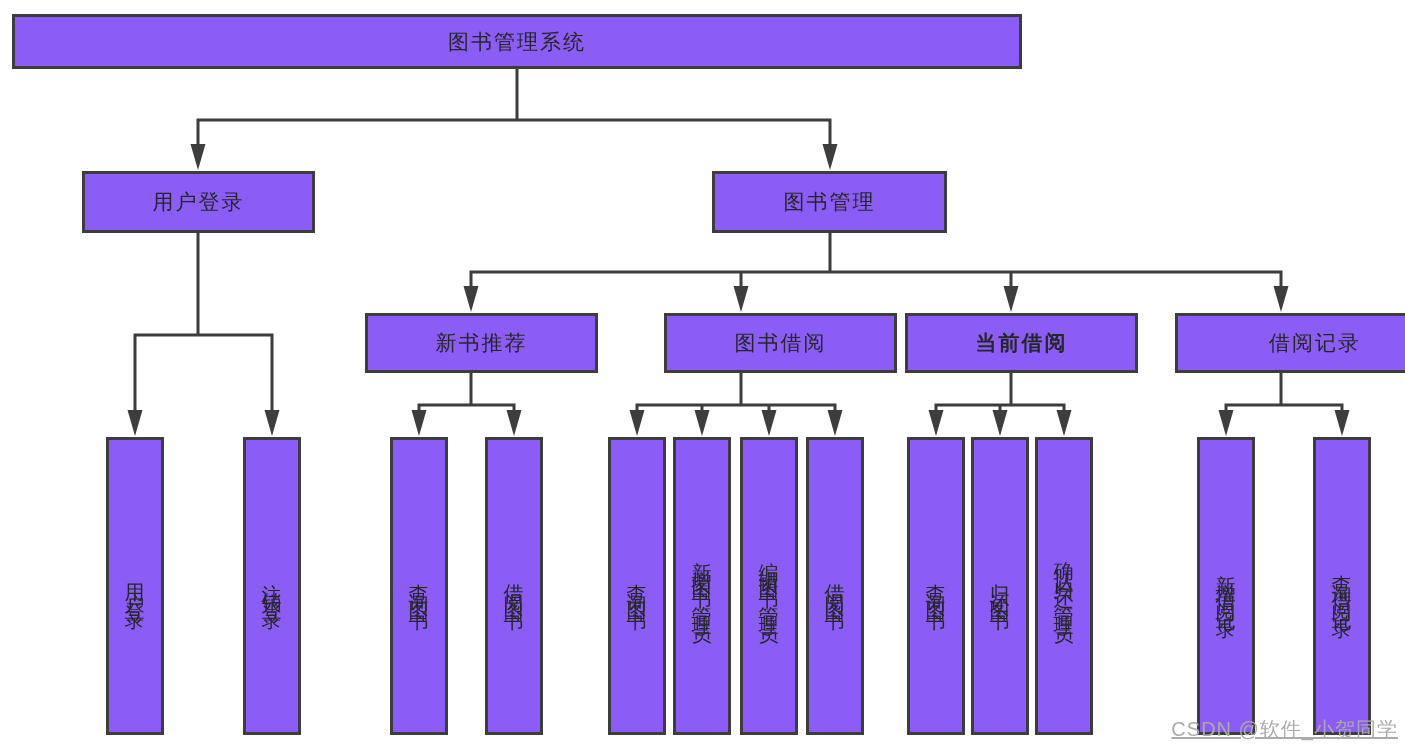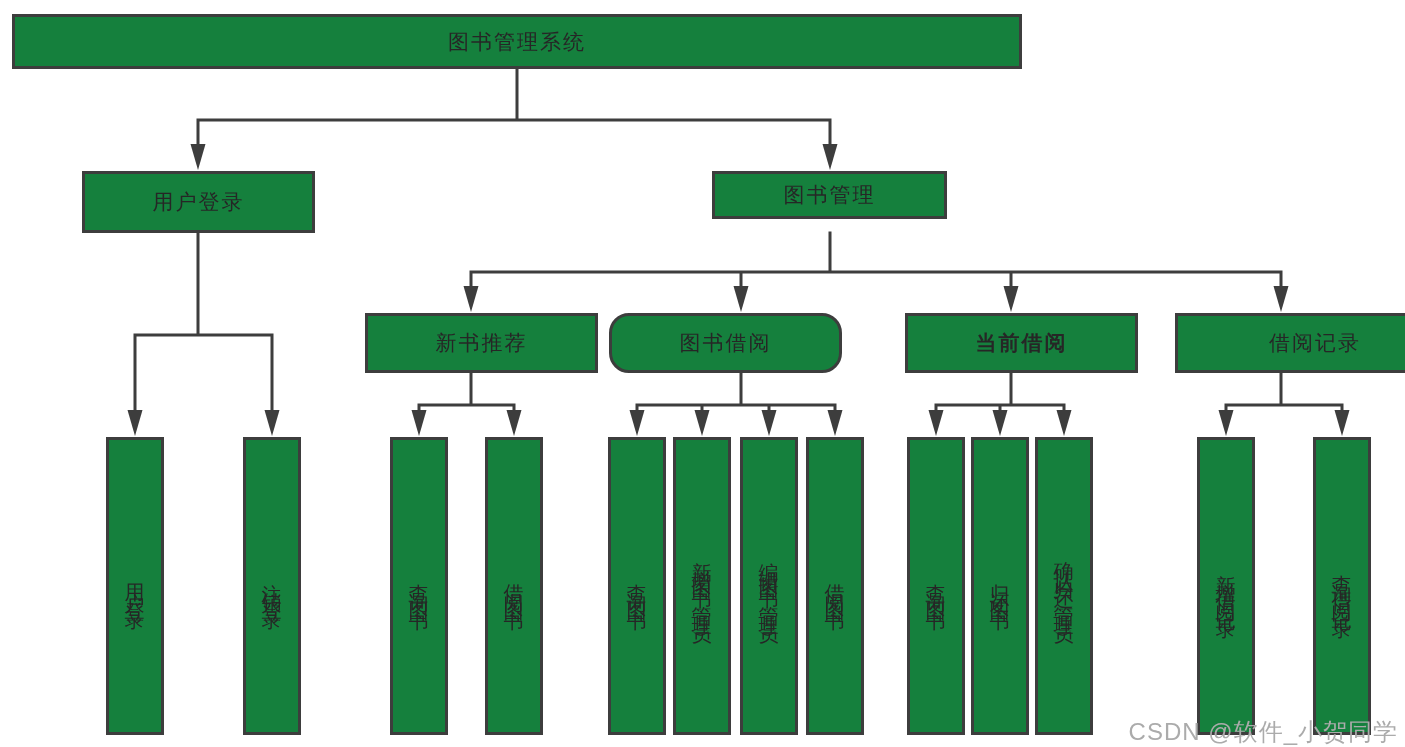--- a/index.html
+++ b/index.html
@@ -14,33 +14,33 @@
   .wires {
     position: absolute;
     left: 0; top: 0;
     width: 1405px; height: 747px;
     pointer-events: none;
   }
   .box {
     position: absolute;
     box-sizing: border-box;
     border: 3px solid var(--line, #3d3d3d);
-    background: #15803d;
+    background: #8b5cf6;
     display: flex;
     align-items: center;
     justify-content: center;
     color: var(--text, #262626);
   }
   .hlabel { font-size: 21px; letter-spacing: 2px; white-space: nowrap; }
   .root-box  { left: 12px;  top: 14px;  width: 1010px; height: 55px; }
   .l2-a      { left: 82px;  top: 171px; width: 233px;  height: 62px; }
-  .l2-b      { left: 712px; top: 171px; width: 235px;  height: 48px; }
+  .l2-b      { left: 712px; top: 171px; width: 235px;  height: 62px; }
   .l3        { top: 313px;  width: 233px; height: 60px; }
   .l3-a { left: 365px; }
-  .l3-b { left: 609px; border-radius: 20px; }
+  .l3-b { left: 664px; }
   .l3-c { left: 905px; font-weight: bold; }
   .l3-d { left: 1175px; padding-left: 47px; }
   .leaf { top: 437px; width: 58px; height: 298px; }
   .vlabel {
     writing-mode: vertical-rl;
     font-size: 20px;
     letter-spacing: 9px;
     line-height: 1;
     white-space: nowrap;
   }
@@ -54,24 +54,25 @@
   .lf-8  { left: 806px; }
   .lf-9  { left: 907px; }
   .lf-10 { left: 971px; }
   .lf-11 { left: 1035px; }
   .lf-12 { left: 1197px; }
   .lf-13 { left: 1313px; }
   .watermark {
     position: absolute;
     right: 7px;
     top: 716px;
-    font-size: 24px;
+    font-size: 20px;
     letter-spacing: 1px;
     color: var(--wm, #ababab);
     white-space: nowrap;
+    text-decoration: underline;
   }
 </style>
 </head>
 <body>
 
 <div class="canvas">
 
   <svg class="wires" id="wires" viewBox="0 0 1405 747">
       <path d="M517 69V120M198 120H830M198 120V153M830 120V153M198 233V335M135 335H272M135 335V419M272 335V419M830 233V272M471 272H1281M471 272V295M741 272V295M1011 272V295M1281 272V295M471 373V405M419 405H514M419 405V419M514 405V419M741 373V405M637 405H835M637 405V419M702 405V419M769 405V419M835 405V419M1011 373V405M936 405H1064M936 405V419M1000 405V419M1064 405V419M1281 373V405M1226 405H1342M1226 405V419M1342 405V419" fill="none" stroke="#3d3d3d" stroke-width="3" stroke-linecap="square"></path>
       <polygon points="190.5,144 205.5,144 198,170" fill="#3d3d3d"></polygon>

